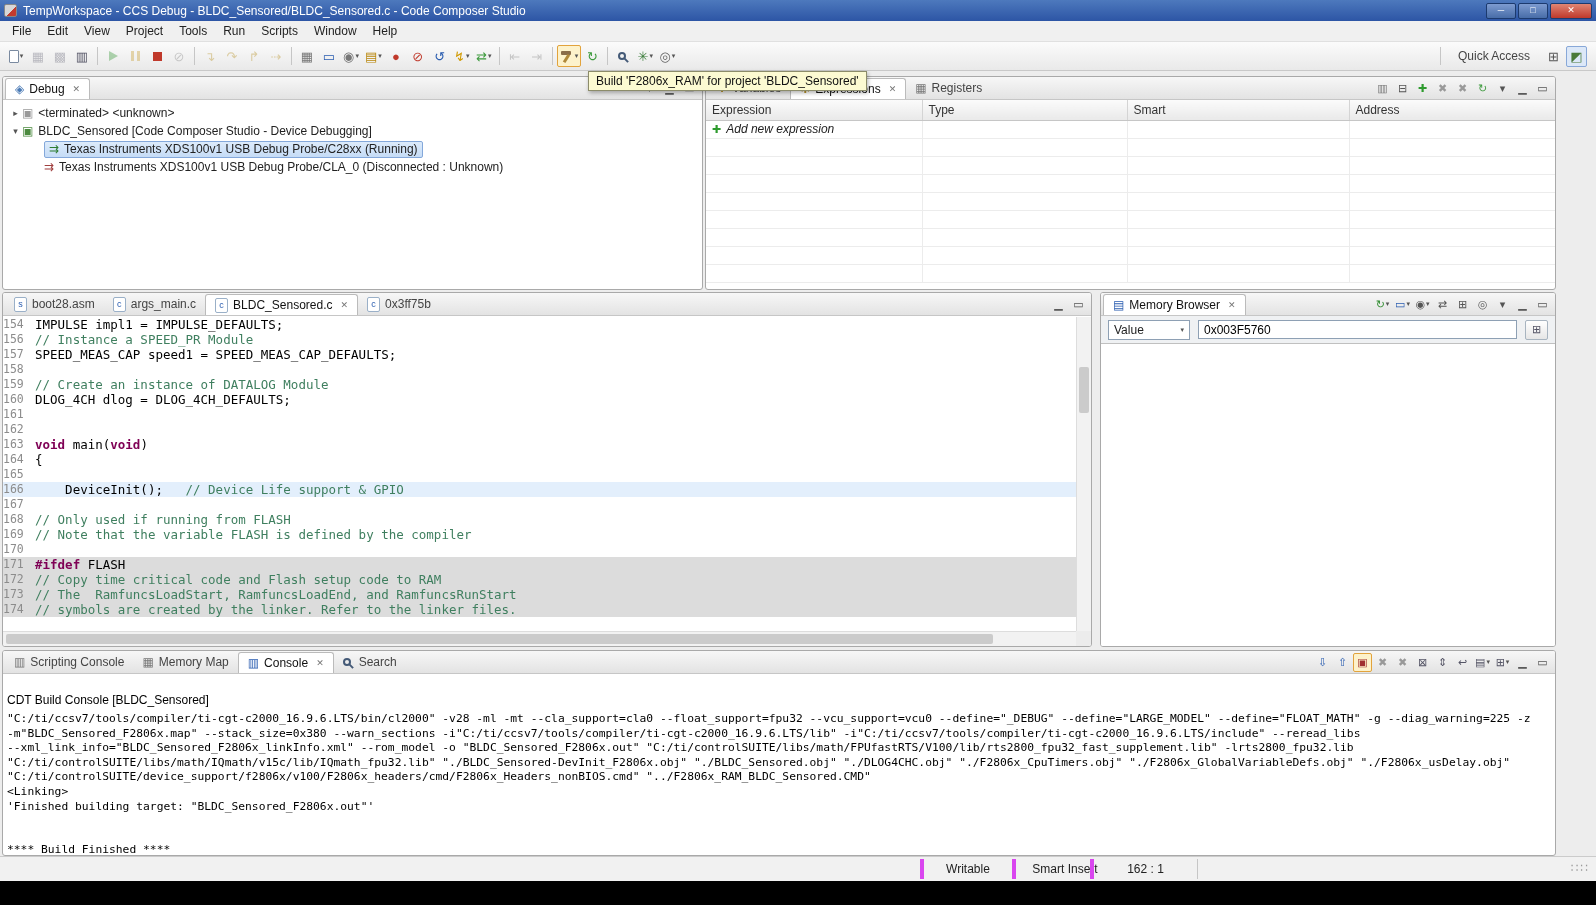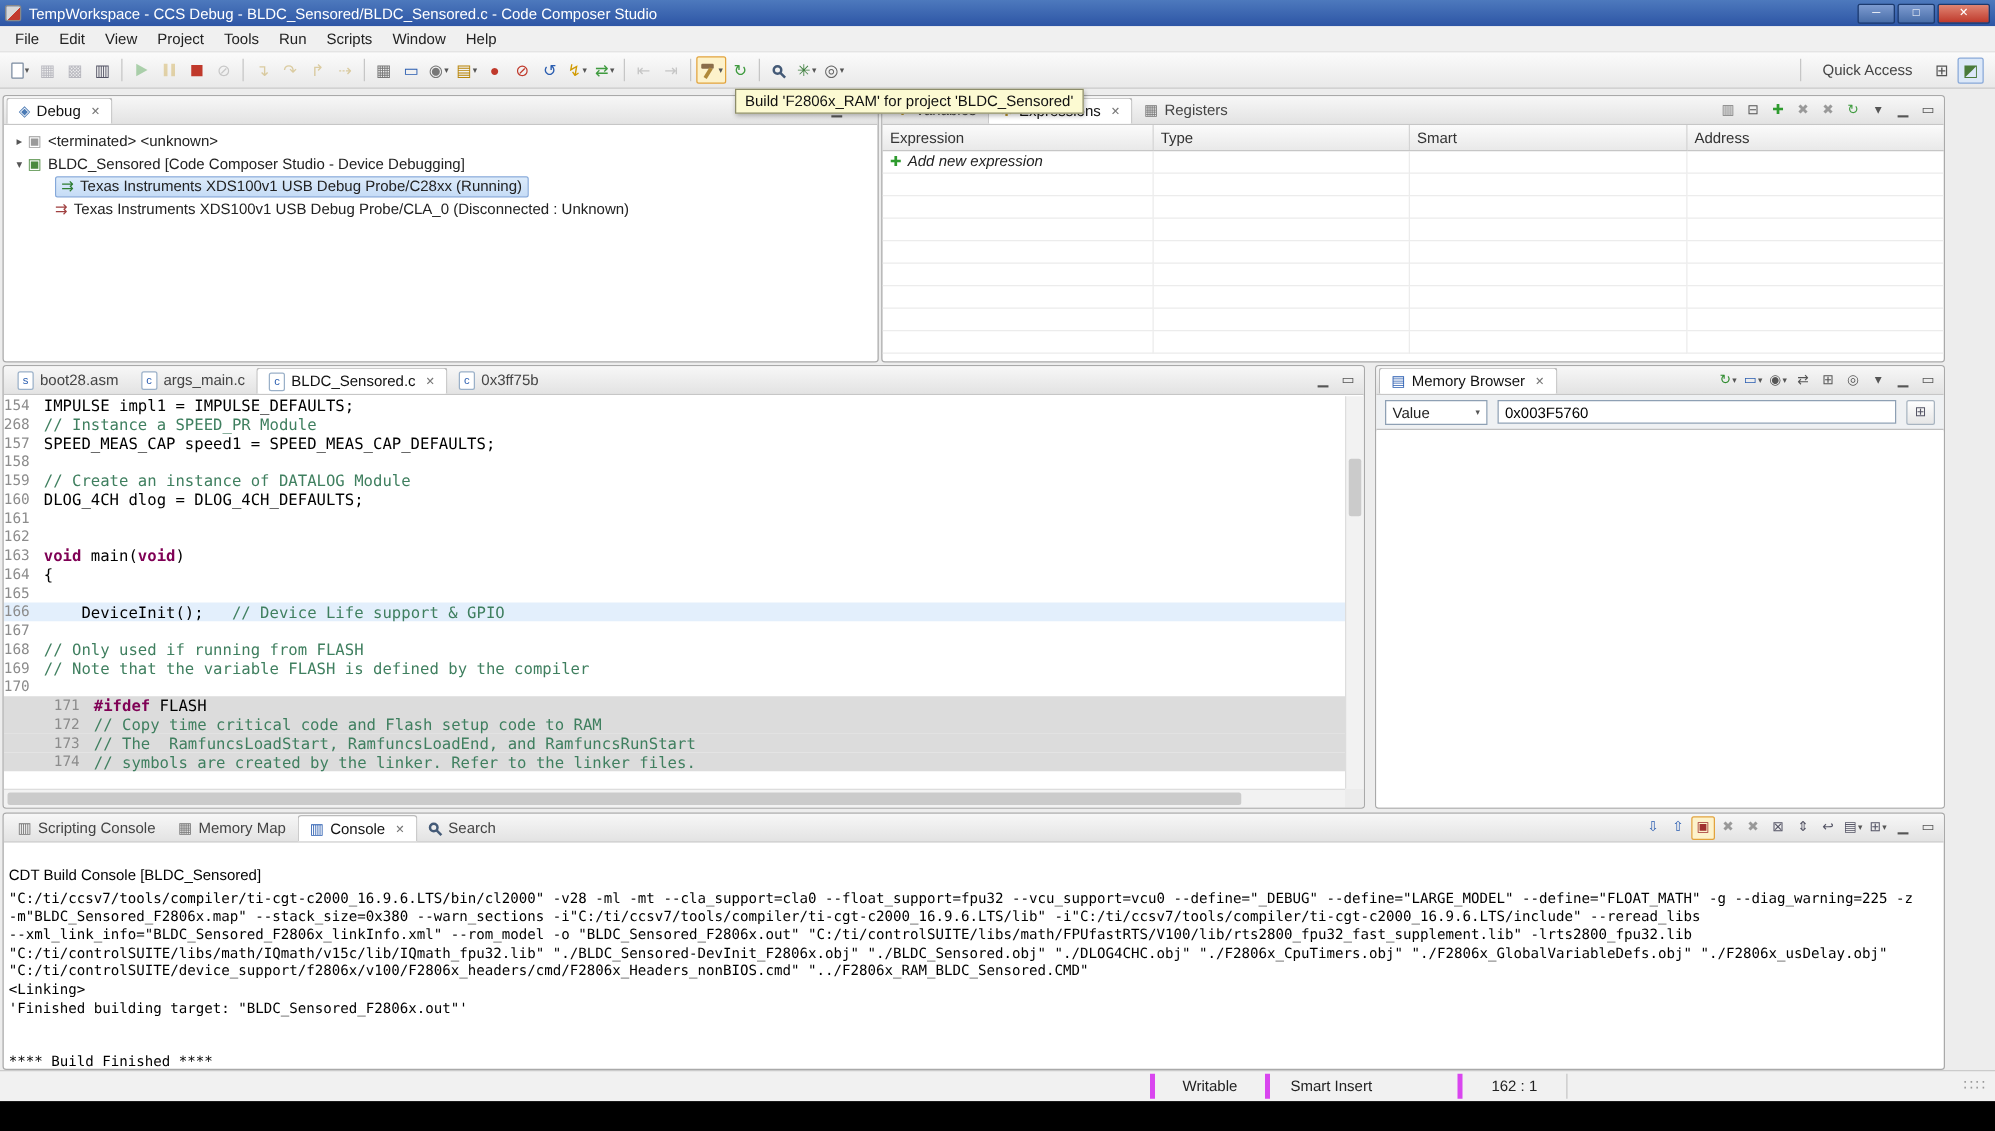--- a/index.html
+++ b/index.html
@@ -77,21 +77,21 @@
   .grid td { border-right:1px solid #ececec; border-bottom:1px solid #ececec; height:18px; padding:0 6px; overflow:hidden; white-space:nowrap; }
   .addcell { display:flex; align-items:center; gap:5px; }
   .plus { color:#2e9b2e; font-size:11px; }
   .addlabel { font-style:italic; color:#222; }
 
   
   .ed-body { position:absolute; top:24px; left:0; right:15px; bottom:15px; overflow:hidden; font-family:"DejaVu Sans Mono","Liberation Mono",monospace; font-size:12.5px; line-height:15px; background:#fff; }
   .cl { display:flex; height:15px; white-space:pre; }
   .ln { width:32px; text-align:right; padding-right:12px; color:#8c8c8c; flex:none; font-size:11.5px; }
   .hl-current { background:#e3effc; }
-  .hl-gray { background:#dcdcdc;padding-left:40px; }
+  .hl-gray { background:#dcdcdc; }
   .tok-p { color:#000; }
   .tok-k { color:#7f0055; font-weight:bold; }
   .tok-c { color:#3f7f5f; }
   .tok-pp { color:#7f0055; font-weight:bold; }
   .vscroll { position:absolute; top:24px; right:0; width:15px; bottom:15px; background:#f2f2f2; border-left:1px solid #ddd; }
   .vthumb { position:absolute; left:2px; right:2px; top:50px; height:46px; background:#cbcbcb; border-radius:2px; }
   .hscroll { position:absolute; left:0; right:15px; bottom:0; height:15px; background:#f2f2f2; border-top:1px solid #ddd; }
   .hthumb { position:absolute; top:2px; bottom:2px; left:3px; width:92%; background:#cbcbcb; border-radius:2px; }
   .corner { position:absolute; right:0; bottom:0; width:15px; height:15px; background:#ececec; }
 
@@ -461,21 +461,21 @@
           <span class="pt-btn">
             <span class="tb-glyph" style="font-size: 11px;">▁</span>
           </span>
           <span class="pt-btn">
             <span class="tb-glyph" style="font-size: 11px;">▭</span>
           </span>
         </span>
     </div>
     <div class="ed-body">
         <div class="cl"><span class="ln">154</span><span><span class="tok-p">IMPULSE impl1 = IMPULSE_DEFAULTS;</span></span></div>
-        <div class="cl"><span class="ln">268</span><span><span class="tok-c">// Instance a SPEED_PR Module</span></span></div>
+        <div class="cl"><span class="ln">156</span><span><span class="tok-c">// Instance a SPEED_PR Module</span></span></div>
         <div class="cl"><span class="ln">157</span><span><span class="tok-p">SPEED_MEAS_CAP speed1 = SPEED_MEAS_CAP_DEFAULTS;</span></span></div>
         <div class="cl"><span class="ln">158</span><span></span></div>
         <div class="cl"><span class="ln">159</span><span><span class="tok-c">// Create an instance of DATALOG Module</span></span></div>
         <div class="cl"><span class="ln">160</span><span><span class="tok-p">DLOG_4CH dlog = DLOG_4CH_DEFAULTS;</span></span></div>
         <div class="cl"><span class="ln">161</span><span></span></div>
         <div class="cl"><span class="ln">162</span><span></span></div>
         <div class="cl"><span class="ln">163</span><span><span class="tok-k">void</span><span class="tok-p"> main(</span><span class="tok-k">void</span><span class="tok-p">)</span></span></div>
         <div class="cl"><span class="ln">164</span><span><span class="tok-p">{</span></span></div>
         <div class="cl"><span class="ln">165</span><span></span></div>
         <div class="cl hl-current"><span class="ln">166</span><span><span class="tok-p">    DeviceInit();   </span><span class="tok-c">// Device Life support &amp; GPIO</span></span></div>
@@ -627,18 +627,18 @@
           <div class="console-line"> </div>
           <div class="console-line"> </div>
           <div class="console-line">**** Build Finished ****</div>
         </div>
     </div>
   </div>
 
   <div class="statusbar">
     <span class="sb-cell" style="left:920px;width:92px;">Writable</span>
     <span class="sb-cell" style="left:1012px;width:102px;">Smart Insert</span>
-    <span class="sb-cell" style="left:1166px;width:88px;border-right:1px solid #c6c6c6;">162 : 1</span>
+    <span class="sb-cell" style="left:1090px;width:108px;border-right:1px solid #c6c6c6;">162 : 1</span>
     <span class="sb-grip">∷∷</span>
   </div>
 
 </div>
 <div class="blackbar"></div>
 
 </body></html>

